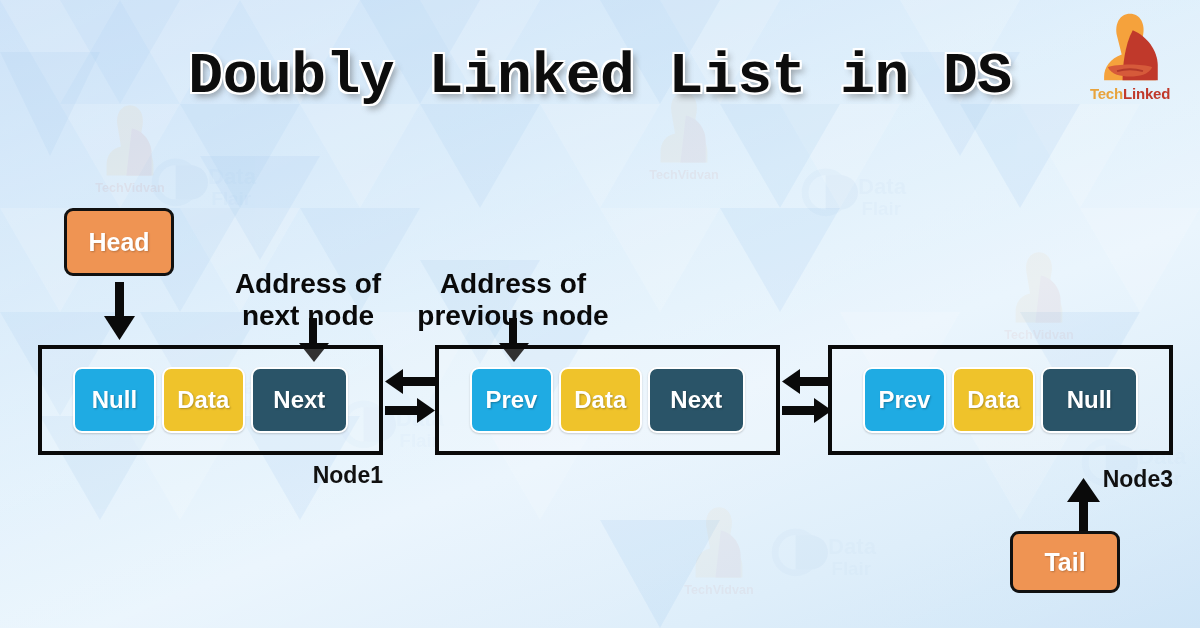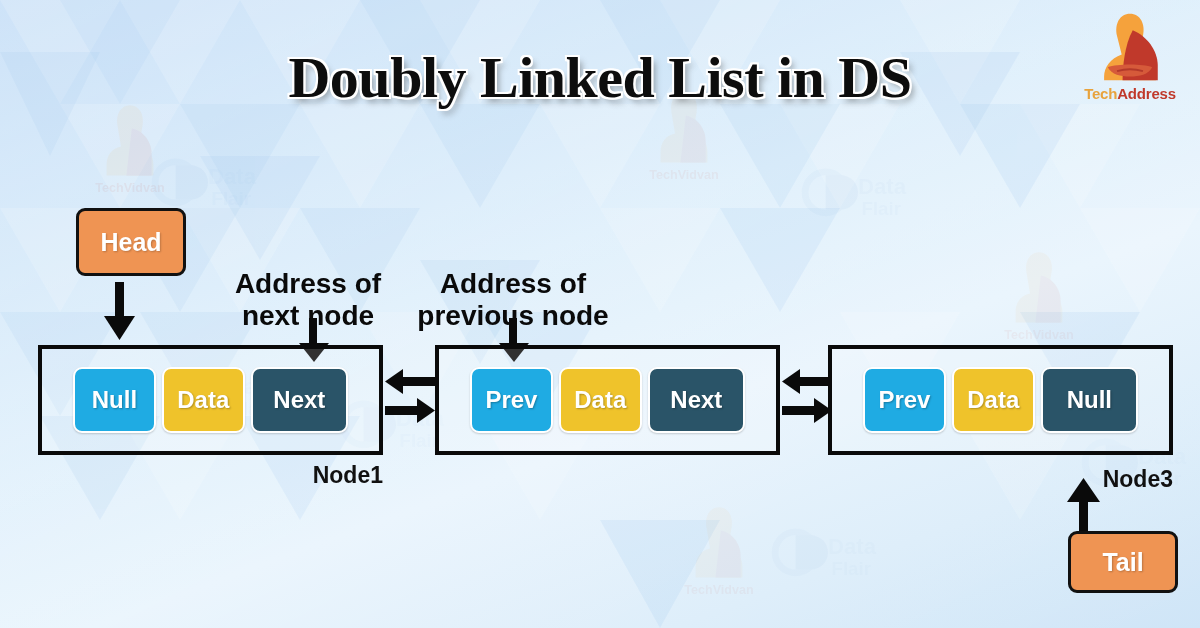--- a/index.html
+++ b/index.html
@@ -38,21 +38,21 @@
   .title {
     position: absolute;
     left: 0;
     right: 0;
     top: 44px;
     text-align: center;
     font-size: 58px;
     font-weight: 700;
     letter-spacing: -0.5px;
     color: #0d0d0d;
-    font-family: Liberation Serif, serif;
+    font-family: Liberation Mono, monospace;
     text-shadow:
       2px 0 0 #fff, -2px 0 0 #fff, 0 2px 0 #fff, 0 -2px 0 #fff,
       2px 2px 0 #fff, -2px 2px 0 #fff, 2px -2px 0 #fff, -2px -2px 0 #fff,
       4px 5px 6px rgba(70,70,70,.45);
     white-space: nowrap;
   }
 
   
   .brand {
     position: absolute;
@@ -295,25 +295,25 @@
   <div class="title">Doubly Linked List in DS</div>
 
   <div class="brand">
     <svg viewBox="0 0 120 80" width="112" height="74">
       <path d="M60 4 C71 4 77 15 74 28 L69 48 C81 52 88 62 88 72 L88 76 L32 76 L32 72 C32 62 39 52 51 48 L46 28 C43 15 49 4 60 4 Z" fill="#f5a23c"></path>
       <path d="M63 22 C78 28 90 44 90 60 L90 76 L52 76 C52 62 54 38 63 22 Z" fill="#c0392b"></path>
       <path d="M36 62 C46 58 74 58 84 62 C80 70 70 72 60 72 C50 72 40 70 36 62 Z" fill="#d65a3a"></path>
       <path d="M46 66 Q60 62 74 66" stroke="#b3392a" stroke-width="2" fill="none"></path>
     </svg>
     <div class="brand-word">
-      <span class="t">Tech</span><span class="v">Address</span>
+      <span class="t">Tech</span><span class="v">Linked</span>
     </div>
   </div>
 
-  <div class="endpoint" style="left:64px; top:208px; width:110px; height:68px;margin-left:12px;">
+  <div class="endpoint" style="left:64px; top:208px; width:110px; height:68px;">
     <span>Head</span>
   </div>
 
   <svg class="arrow-svg" style="left:100px; top:282px;" width="40" height="62">
     <rect x="15" y="0" width="9" height="38" fill="#0a0a0a"></rect>
     <polygon points="4,34 35,34 19.5,58" fill="#0a0a0a"></polygon>
   </svg>
 
   <div class="callout" style="left:218px; top:268px; width:180px;">Address of
 next node</div>
@@ -365,17 +365,17 @@
     <div class="cell w-data" style="background:#efc32b;">Data</div>
     <div class="cell w-next" style="background:#2a5468;">Null</div>
   </div>
   <div class="node-caption" style="left:828px; top:466px; width:345px;">Node3</div>
 
   <svg class="arrow-svg" style="left:1064px; top:478px;" width="40" height="58">
     <polygon points="3,24 36,24 19.5,0" fill="#0a0a0a"></polygon>
     <rect x="15" y="20" width="9" height="36" fill="#0a0a0a"></rect>
   </svg>
 
-  <div class="endpoint" style="left:1068px; top:531px; width:110px; height:62px;">
+  <div class="endpoint" style="left:1010px; top:531px; width:110px; height:62px;">
     <span>Tail</span>
   </div>
 
 </div>
 
 </body></html>

